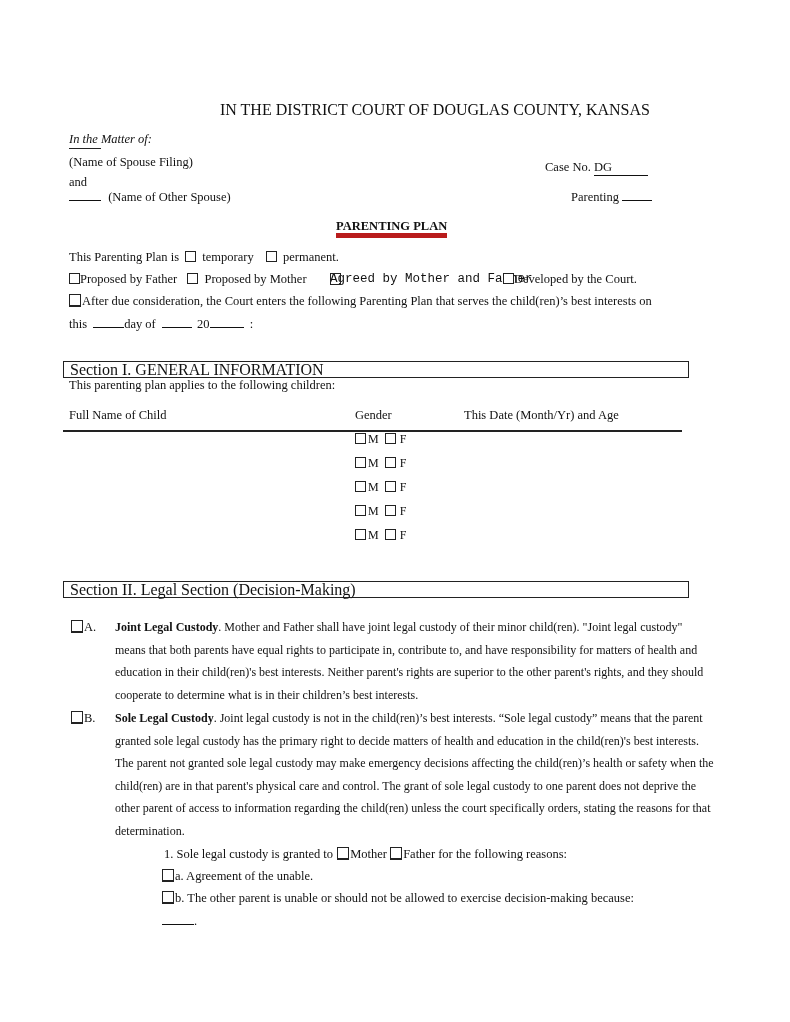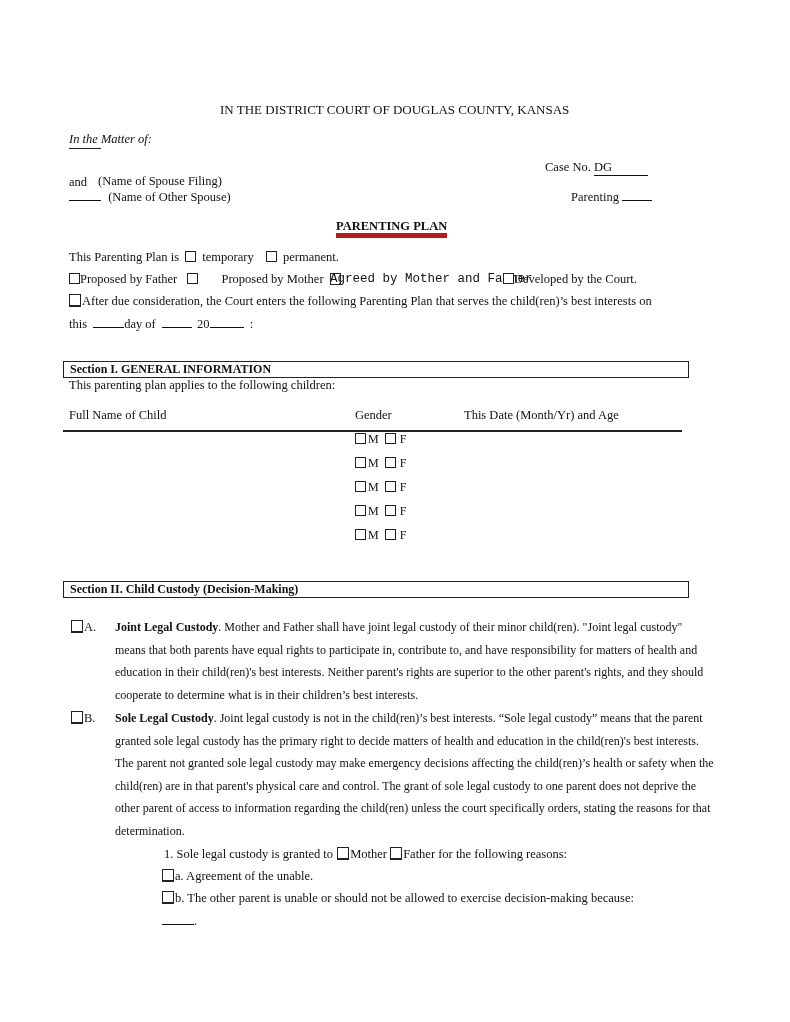--- a/index.html
+++ b/index.html
@@ -18,35 +18,35 @@
       vertical-align: -1px; box-sizing: border-box; background: #fff;
     }
     .cb-open {
       display: inline-block; width: 12px; height: 13px;
       border-left: 1px solid #222; border-top: 1px solid #222; border-right: 1px solid #222;
       border-bottom: 2px solid #222; box-sizing: border-box; vertical-align: -2px; margin-right: 1px;
     }
     .section-box {
       position: absolute; left: 63px; width: 618px; height: 15px;
       border: 1px solid #222; box-sizing: content-box;
-      font-weight: bold; font-size: 12px; line-height: 15px; padding-left: 6px;
+      font-weight: normal; font-size: 16px; line-height: 15px; padding-left: 6px;
     }
     .rule { position: absolute; background: #222; }
     .para { position: absolute; left: 115px; width: 600px; line-height: 22.6px; font-size: 12px; white-space: normal; text-align: left; }
     .gender-row { position: absolute; left: 355px; font-size: 12px; line-height: 13px; }
     .gender-row .cb { margin-right: 2px; }
   </style>
 </head>
 <body>
 
-<div class="abs" style="left:220px; top:102px; font-size:13px;">IN THE DISTRICT COURT OF DOUGLAS COUNTY, KANSAS</div>
+<div class="abs" style="left:220px; top:102px; font-size:16px;">IN THE DISTRICT COURT OF DOUGLAS COUNTY, KANSAS</div>
 <div class="abs ital" style="left:69px; top:132px;">In the Matter of:</div>
 
 <div class="abs" style="left:69px; top:148px; width:32px; height:1px; background:#222;"></div>
-<div class="abs" style="left:69px; top:174px;margin-left:29px;">(Name  of Spouse Filing)</div>
+<div class="abs" style="left:69px; top:155px;">(Name  of Spouse Filing)</div>
 <div class="abs" style="left:69px; top:175px;">and</div>
 <div class="abs" style="left:69px; top:189px;">
   <span class="blank" style="width:32px;"></span>
   <span style="margin-left:4px;">(Name of Other Spouse)</span>
 </div>
 
 <div class="abs" style="left:545px; top:160px;">
   <span>Case No.</span>
   <span class="u" style="display:inline-block; width:54px; border-bottom:1px solid #111; text-decoration:none;">DG</span>
 </div>
@@ -61,21 +61,21 @@
   <span>This Parenting Plan is</span>
   <span class="cb" style="margin-left:3px;"></span>
   <span style="margin-left:3px;">temporary</span>
   <span class="cb" style="margin-left:9px;"></span>
   <span style="margin-left:3px;">permanent.</span>
 </div>
 
 <div class="abs" style="left:69px; top:272px;">
   <span class="cb"></span><span>Proposed by Father</span>
   <span class="cb" style="margin-left:7px;"></span>
-  <span style="margin-left:20px;">Proposed by Mother</span>
+  <span style="margin-left:3px;">Proposed by Mother</span>
 </div>
 <div class="abs" style="left:330px; top:272px;font-family:Liberation Mono, monospace;">
   <span>Agreed by Mother and Father</span>
 </div>
 <div class="abs" style="left:330px; top:273px; width:11px; height:12px; border:1px solid #222; box-sizing:border-box; background:transparent;"></div>
 <div class="abs" style="left:503px; top:272px;">
   <span class="cb"></span><span>Developed by the Court.</span>
 </div>
 
 <div class="abs" style="left:69px; top:294px;">
@@ -111,21 +111,21 @@
 </div>
 <div class="gender-row" style="top:505px;">
   <span class="cb"></span><span>M</span>
   <span class="cb" style="margin-left:3px;"></span><span style="margin-left:2px;">F</span>
 </div>
 <div class="gender-row" style="top:529px;">
   <span class="cb"></span><span>M</span>
   <span class="cb" style="margin-left:3px;"></span><span style="margin-left:2px;">F</span>
 </div>
 
-<div class="section-box" style="top:581px;">Section II. Child Custody (Decision-Making)</div>
+<div class="section-box" style="top:581px;">Section II. Legal Section (Decision-Making)</div>
 
 <div class="abs" style="left:71px; top:620px;">
   <span class="cb-open"></span><span>A.</span>
 </div>
 <div class="para" style="top:616px;"><span class="bold">Joint Legal Custody</span><span>. Mother and Father shall have joint legal custody of their minor child(ren). "Joint legal custody" means that both parents have equal rights to participate in, contribute to, and have responsibility for matters of health and education in their child(ren)'s best interests. Neither parent's rights are superior to the other parent's rights, and they should cooperate to determine what is in their children’s best interests.</span></div>
 
 <div class="abs" style="left:71px; top:711px;">
   <span class="cb-open"></span><span>B.</span>
 </div>
 <div class="para" style="top:707px;"><span class="bold">Sole Legal Custody</span><span>. Joint legal custody is not in the child(ren)’s best interests. “Sole legal custody” means that the parent granted sole legal custody has the primary right to decide matters of health and education in the child(ren)'s best interests. The parent not granted sole legal custody may make emergency decisions affecting the child(ren)’s health or safety when the child(ren) are in that parent's physical care and control. The grant of sole legal custody to one parent does not deprive the other parent of access to information regarding the child(ren) unless the court specifically orders, stating the reasons for that determination.</span></div>

